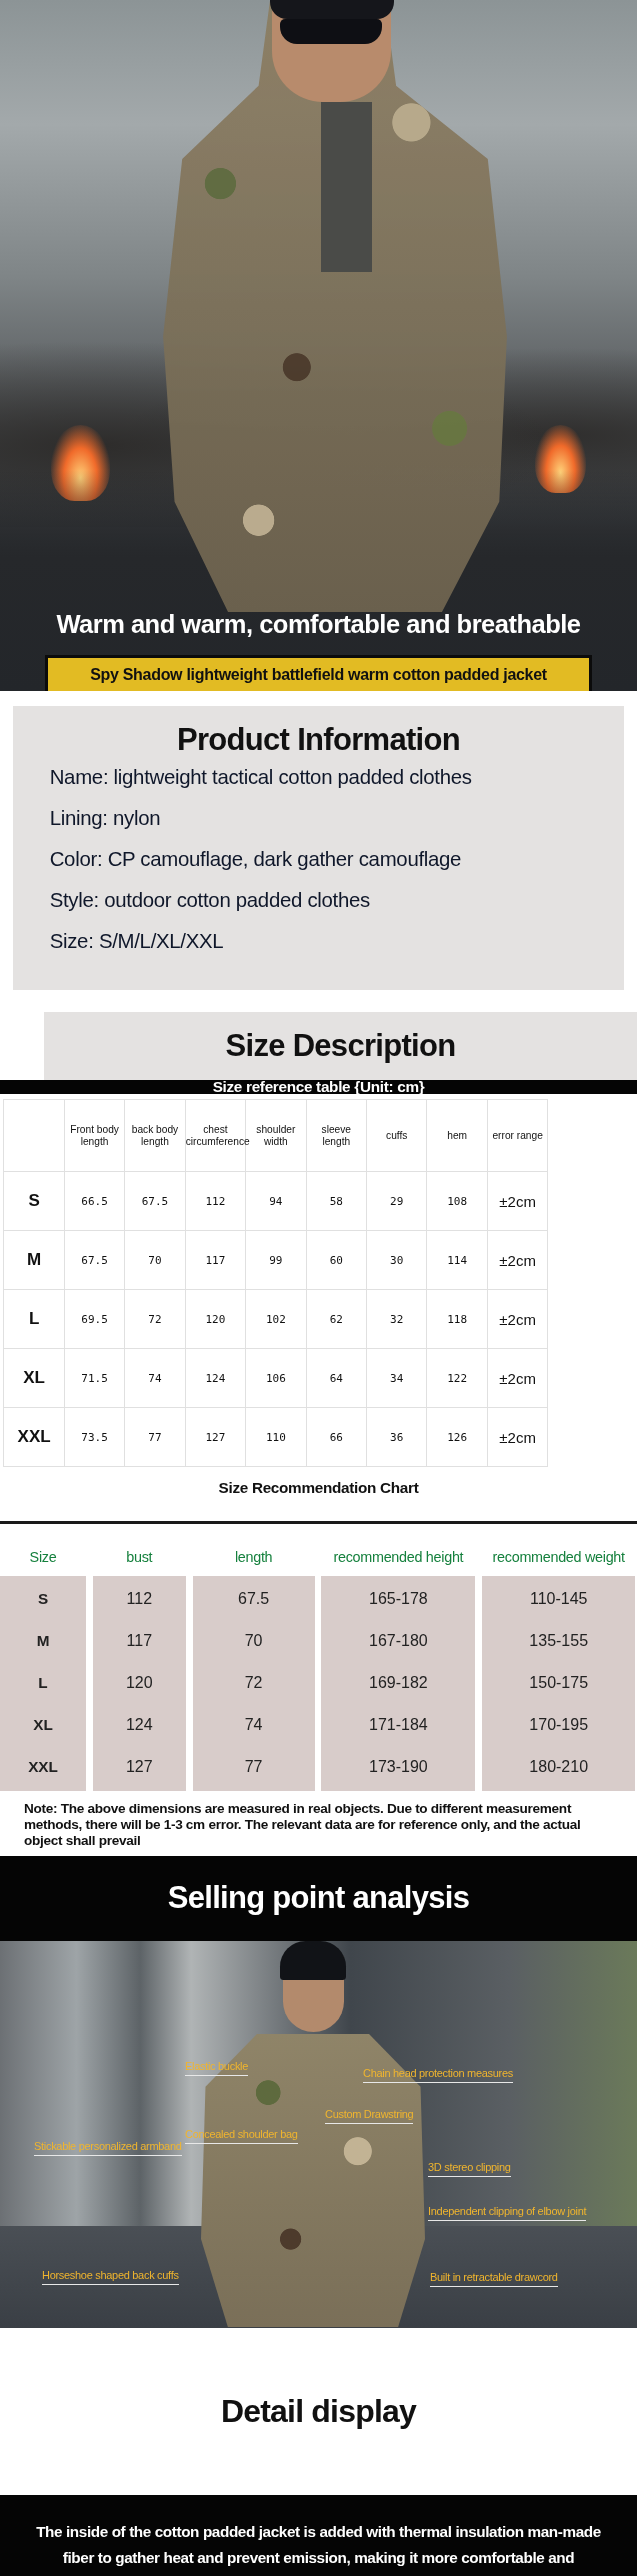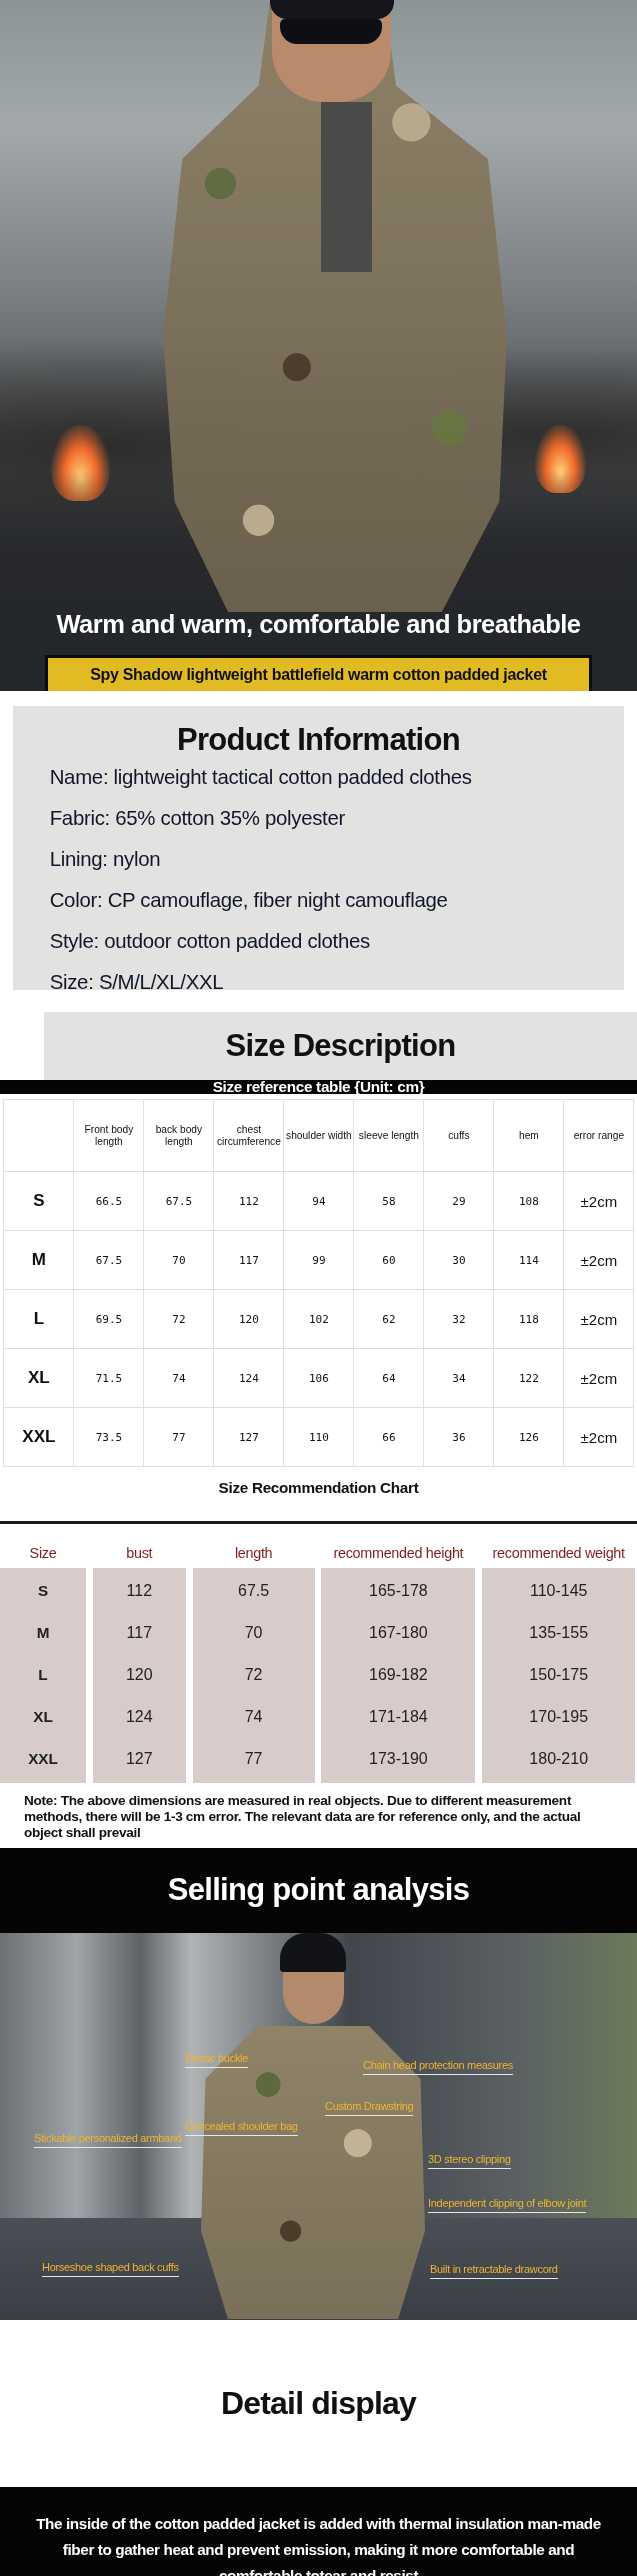--- a/index.html
+++ b/index.html
@@ -36,32 +36,32 @@
   
   .info-wrap { padding: 15.3px 12.7px 8.5px 12.7px; }
   .info { background:#e4e2e1; padding: 17px 0 8.5px 37px; height: 284px; }
   .info h2 { text-align:center; margin-left:-37px; font-size:31px; font-weight:bold; letter-spacing:-0.7px; line-height:34px; }
   .info .line { font-size:20.4px; line-height:41px; letter-spacing:-0.3px; color:#0f172a; }
   .info .line:first-of-type { margin-top: 0; }
 
   
   .size-head { background:#e4e2e1; height:68px; display:flex; align-items:center; justify-content:center; font-size:31px; font-weight:bold; letter-spacing:-0.7px; margin-top:13.6px;margin-left:44px; }
   .size-bar { background:#050505; color:#fff; height:14px; display:flex; align-items:center; justify-content:center; font-size:15.3px; font-weight:bold; letter-spacing:-0.3px; }
-  table.ref { width:631px; margin:5.1px 3.4px 0 3.4px; border-collapse:collapse; table-layout:fixed;padding-left:15px; }
+  table.ref { width:545px; margin:5.1px 3.4px 0 3.4px; border-collapse:collapse; table-layout:fixed;padding-left:15px; }
   table.ref td, table.ref th { border:1.7px solid #e0e0e0; text-align:center; vertical-align:middle; }
   table.ref th { height:72px; font-size:10.2px; font-weight:normal; line-height:12px; color:#111; }
   table.ref td { height:59px; font-family:"DejaVu Sans Mono", monospace; font-size:11px; color:#111; }
   table.ref td.sz { font-family:"Liberation Sans", sans-serif; font-weight:bold; font-size:17px; }
   table.ref td.err { font-family:"Liberation Sans", sans-serif; font-size:15px; }
 
   
   .rec-title { text-align:center; font-size:15.3px; font-weight:bold; letter-spacing:-0.3px; padding-top:12px; height:54px; }
   .rec-rule { height:2.5px; background:#1a1a1a; }
   .rec-grid { display:grid; grid-template-columns: 86px 93px 122px 154px 153px; column-gap:6.8px; padding: 0 0 0 0; margin-left:0; }
-  .rec-hdr { height:44px; display:flex; align-items:center; justify-content:center; font-size:14.4px; letter-spacing:-0.3px; color:#7f1d1d; padding-top:15px; }
+  .rec-hdr { height:52px; display:flex; align-items:center; justify-content:center; font-size:14.4px; letter-spacing:-0.3px; color:#15803d; padding-top:15px; }
   .rec-col { background:#d8ccca; height:215px; display:flex; flex-direction:column; justify-content:space-around; align-items:center; padding: 1.7px 0 3.4px 0; }
   .rec-col span { font-size:16px; color:#222; }
   .rec-col.sizes span { font-weight:bold; font-size:15.3px; }
 
   .note { padding: 10.2px 17px 6.8px 24px; font-size:13.6px; line-height:16px; letter-spacing:-0.3px; color:#111; font-weight:bold; }
 
   
   .sell-head { background:#050505; height:85px; display:flex; align-items:center; justify-content:center; color:#fff; font-size:31px; font-weight:bold; letter-spacing:-0.7px; }
   .sell-photo { position:relative; height:387px; overflow:hidden;
     background: linear-gradient(90deg, #6c7074 0%, #9ea4a7 12%, #5d6367 22%, #b0b4b5 30%, #40464c 55%, #5a5f63 80%, #6b7a5a 100%); }
@@ -96,23 +96,22 @@
   <div class="cap"></div>
   <div class="glasses"></div>
   <div class="title">Warm and warm, comfortable and breathable</div>
   <div class="banner">Spy Shadow lightweight battlefield warm cotton padded jacket</div>
 </section>
 
 <section class="info-wrap">
   <div class="info">
     <h2>Product Information</h2>
     <div class="line">Name: lightweight tactical cotton padded clothes</div>
-    <div class="line">Fabric: 65% cotton 35% polyester</div>
     <div class="line">Lining: nylon</div>
-    <div class="line">Color: CP camouflage, fiber night camouflage</div>
+    <div class="line">Color: CP camouflage, dark gather camouflage</div>
     <div class="line">Style: outdoor cotton padded clothes</div>
     <div class="line">Size: S/M/L/XL/XXL</div>
   </div>
 </section>
 
 <section>
   <div class="size-head">Size Description</div>
   <div class="size-bar">Size reference table {Unit: cm}</div>
   <table class="ref">
     <thead>

